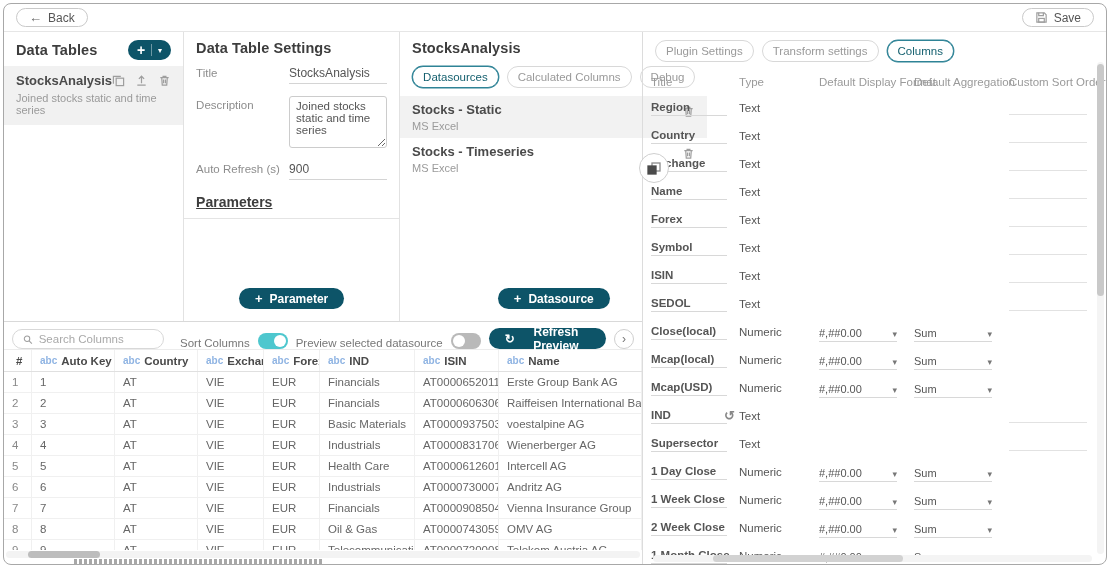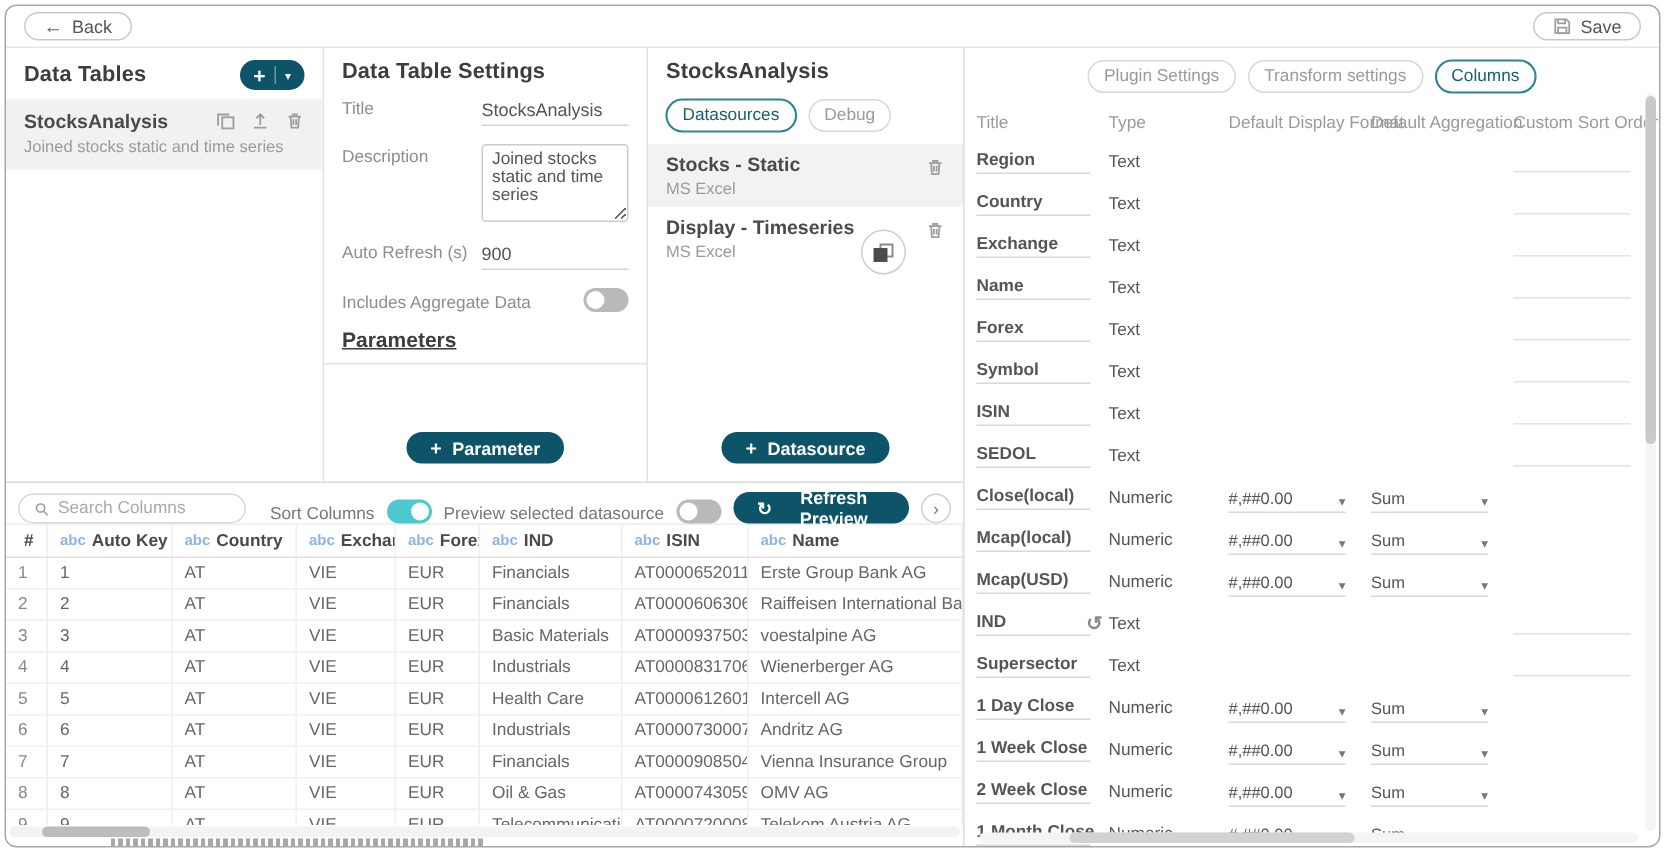--- a/index.html
+++ b/index.html
@@ -198,63 +198,58 @@
               <input class="u-field" value="StocksAnalysis" style="">
             </div>
             <div class="f-row">
               <span class="f-label">Description</span>
               <textarea class="desc-area" style="">Joined stocks static and time series</textarea>
             </div>
             <div class="f-row">
               <span class="f-label">Auto Refresh (s)</span>
               <input class="u-field" value="900" style="">
             </div>
-            <div class="f-row" style="align-items:center; margin-bottom:8px;">
-              <span class="f-label" style="width:auto; flex:1;">Includes Aggregate Data</span>
-              <span class="toggle">
-                  <span class="knob"></span>
-                </span>
-            </div>
             <div class="section-title">Parameters</div>
             <div class="btn-row">
               <button class="btn-dark">
                 <span class="plus">+</span>
                 <span>Parameter</span>
               </button>
             </div>
           </div>
         </div>
 
         <div class="panel p3">
           <div class="panel-head">
             <span class="panel-title">StocksAnalysis</span>
           </div>
           <div class="tabs">
             <span class="tab active">Datasources</span>
+            <span class="tab">Calculated Columns</span>
             <span class="tab">Debug</span>
           </div>
           <div class="ds-list">
             <div class="ds-item selected">
               <div>
                 <div class="ds-name">Stocks - Static</div>
                 <div class="ds-type">MS Excel</div>
               </div>
               <svg width="13" height="13" viewBox="0 0 14 14" style="margin-top:3px;">
                 <path d="M2.5 4h9M5.5 4V2.5h3V4M4 4l.6 8h4.8L10 4M6 6v4M8 6v4"></path>
               </svg>
             </div>
             <span class="join-badge">
               <svg width="16" height="16" viewBox="0 0 16 16">
                 <rect x="6" y="3" width="8" height="8" stroke="#8a8a8a"></rect>
                 <rect x="2" y="6" width="8" height="8" fill="#4b4b4b" stroke="#4b4b4b"></rect>
               </svg>
             </span>
             <div class="ds-item">
               <div>
-                <div class="ds-name">Display - Timeseries</div>
+                <div class="ds-name">Stocks - Timeseries</div>
                 <div class="ds-type">MS Excel</div>
               </div>
               <svg width="13" height="13" viewBox="0 0 14 14" style="margin-top:3px;">
                 <path d="M2.5 4h9M5.5 4V2.5h3V4M4 4l.6 8h4.8L10 4M6 6v4M8 6v4"></path>
               </svg>
             </div>
           </div>
           <div class="btn-row">
             <button class="btn-dark">
               <span class="plus">+</span>
@@ -444,21 +439,21 @@
             </div>
         </div>
         <div class="hscroll-b">
             <span class="thumb"></span>
           </div>
         <div class="cut-row"></div>
       </div>
     </div>
 
     <div class="right-col">
-      <div class="tabs" style="padding-top:8px;justify-content:center;">
+      <div class="tabs" style="padding-top:8px;">
         <span class="tab">Plugin Settings</span>
         <span class="tab">Transform settings</span>
         <span class="tab active">Columns</span>
       </div>
       <div class="col-grid col-headers">
         <div>Title</div>
         <div>Type</div>
         <div style="white-space:nowrap;">Default Display Format</div>
         <div style="white-space:nowrap;">Default Aggregation</div>
         <div style="white-space:nowrap;">Custom Sort Order</div>

